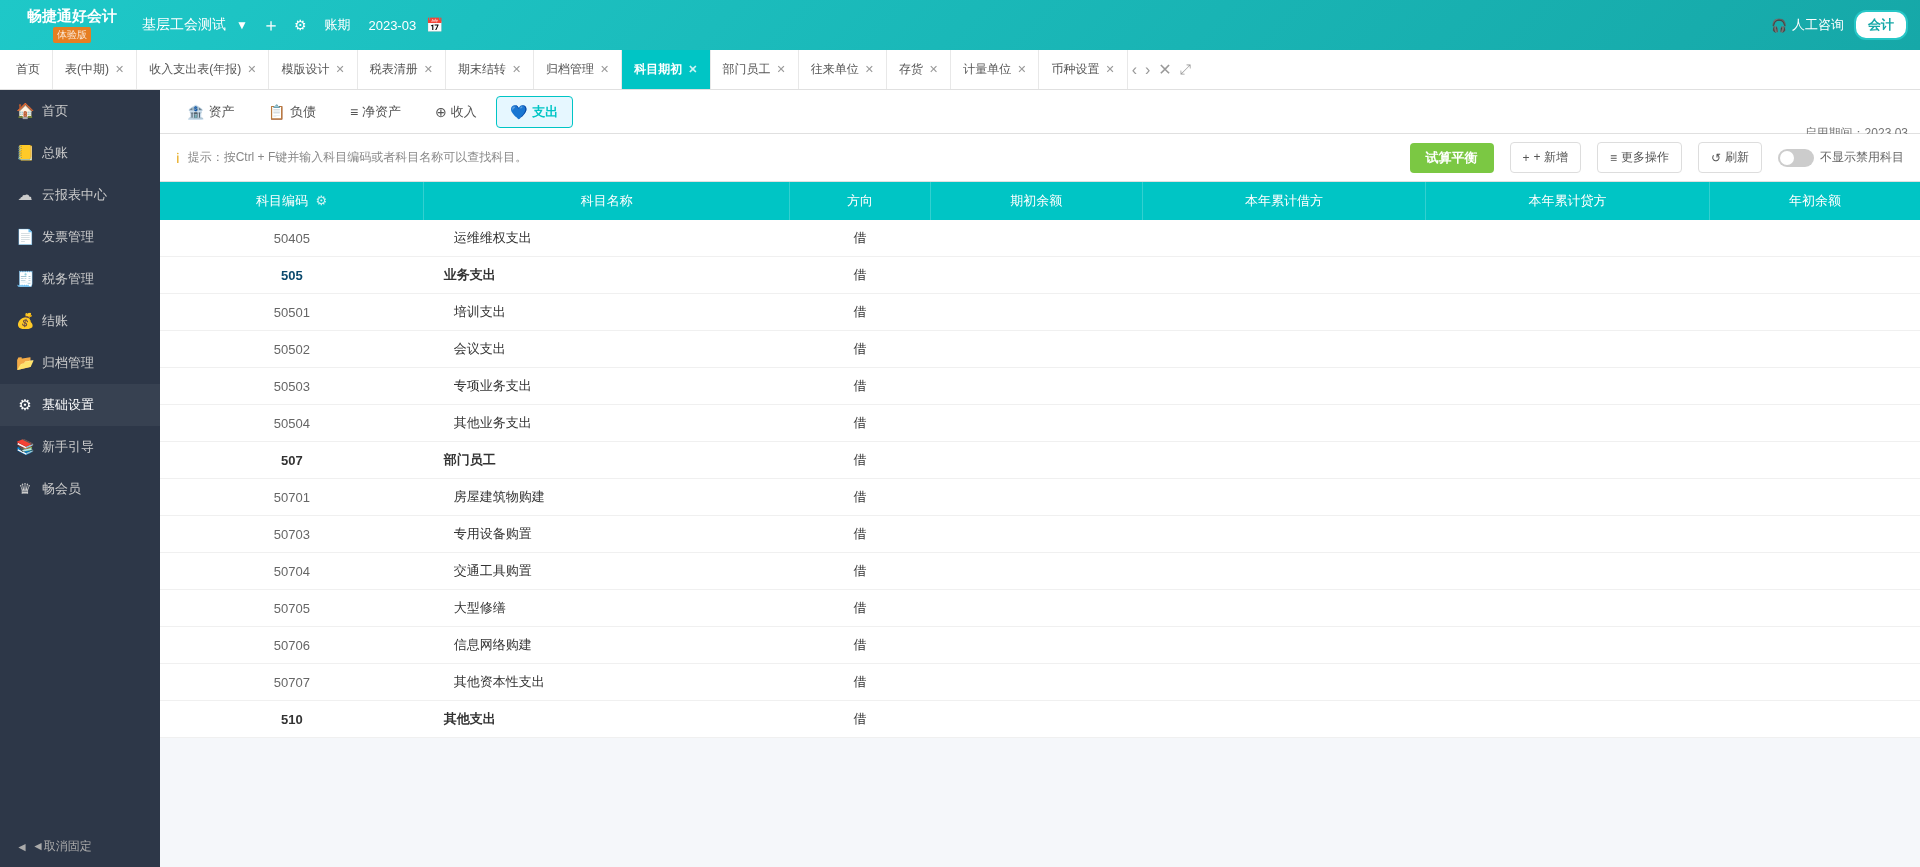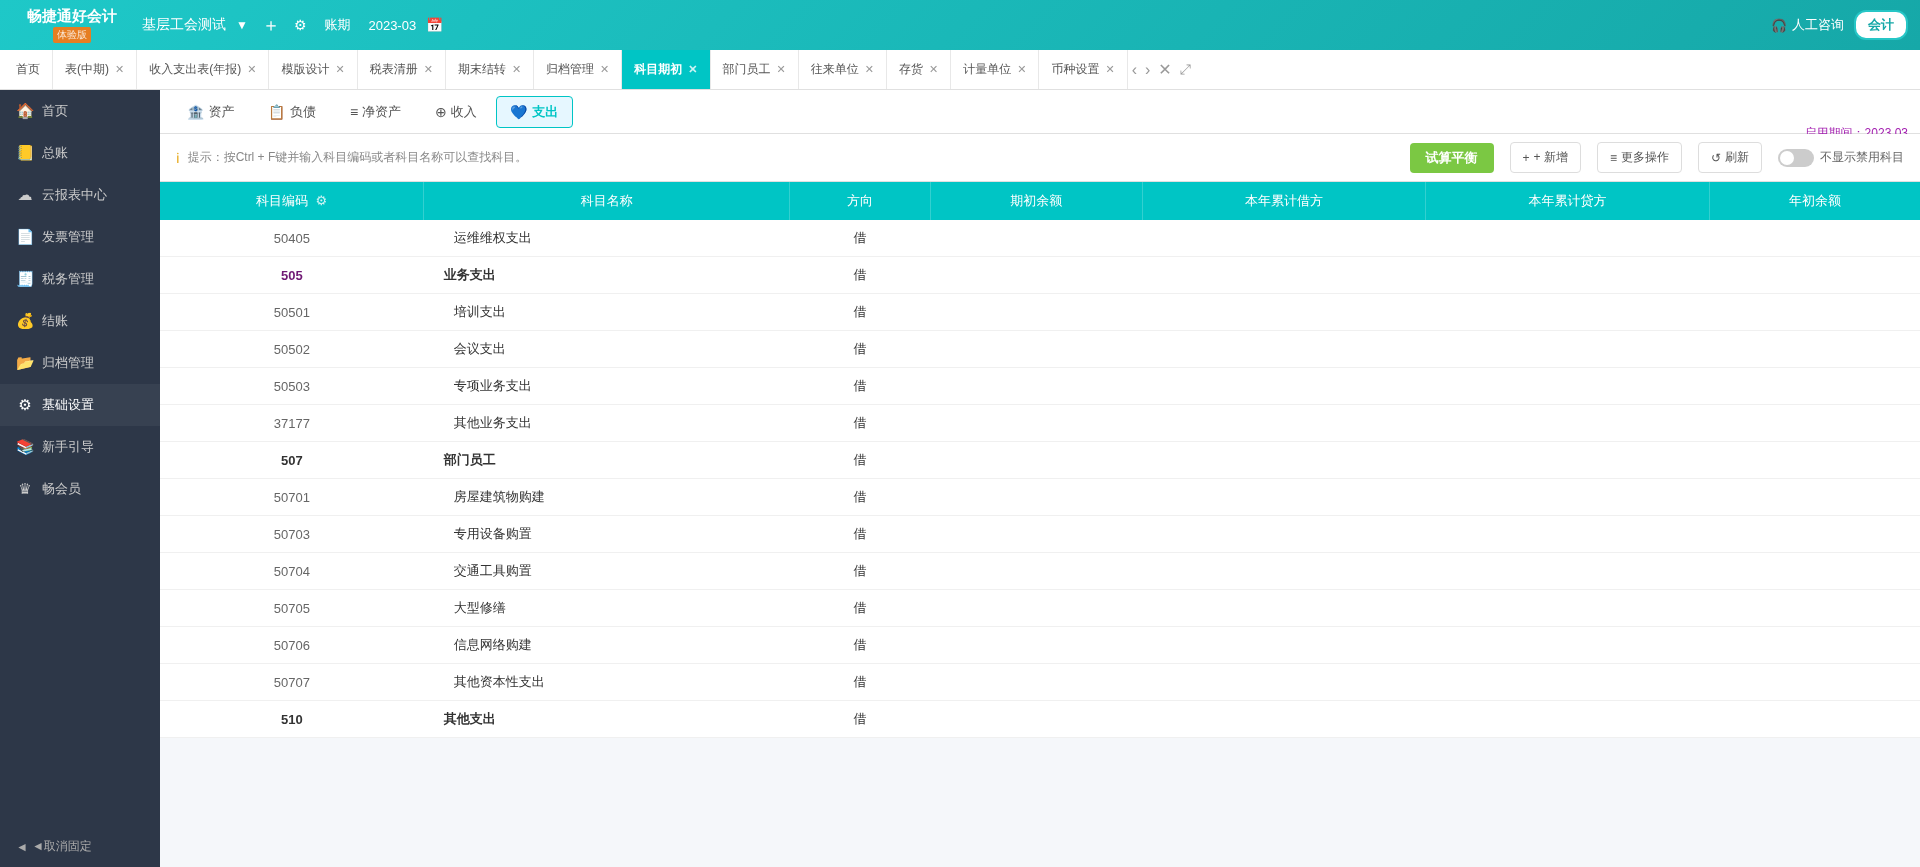--- a/index.html
+++ b/index.html
@@ -145,21 +145,21 @@
       color: #555;
       border: 1px solid transparent;
     }
     .sub-tab.active {
       background: #e6f7ff;
       border-color: #00c5c5;
       color: #00c5c5;
       font-weight: bold;
     }
     .sub-tab-icon { font-size: 14px; }
-    .period-label { margin-left: auto; color: #a21caf; font-size: 12px; margin-top: 43px; }
+    .period-label { margin-left: auto; color: #737373; font-size: 12px; margin-top: 43px; }
 
     
     .toolbar {
       display: flex;
       align-items: center;
       padding: 8px 16px;
       background: #fff;
       border-bottom: 1px solid #e0e0e0;
       gap: 8px;
       flex-shrink: 0;
@@ -477,21 +477,21 @@
         <tr>
       <td style="">50405</td>
       <td style="padding-left:30px">运维维权支出</td>
       <td>借</td>
       <td></td>
       <td></td>
       <td></td>
       <td></td>
     </tr>
             <tr>
-      <td style="font-weight:bold;color:#701a75">505</td>
+      <td style="font-weight:bold;color:#0c4a6e">505</td>
       <td style="font-weight:bold;">业务支出</td>
       <td>借</td>
       <td></td>
       <td></td>
       <td></td>
       <td></td>
     </tr>
             <tr>
       <td style="">50501</td>
       <td style="padding-left:30px">培训支出</td>
@@ -513,21 +513,21 @@
             <tr>
       <td style="">50503</td>
       <td style="padding-left:30px">专项业务支出</td>
       <td>借</td>
       <td></td>
       <td></td>
       <td></td>
       <td></td>
     </tr>
             <tr>
-      <td style="">37177</td>
+      <td style="">50504</td>
       <td style="padding-left:30px">其他业务支出</td>
       <td>借</td>
       <td></td>
       <td></td>
       <td></td>
       <td></td>
     </tr>
             <tr>
       <td style="font-weight:bold;color:#333">507</td>
       <td style="font-weight:bold;">部门员工</td>

